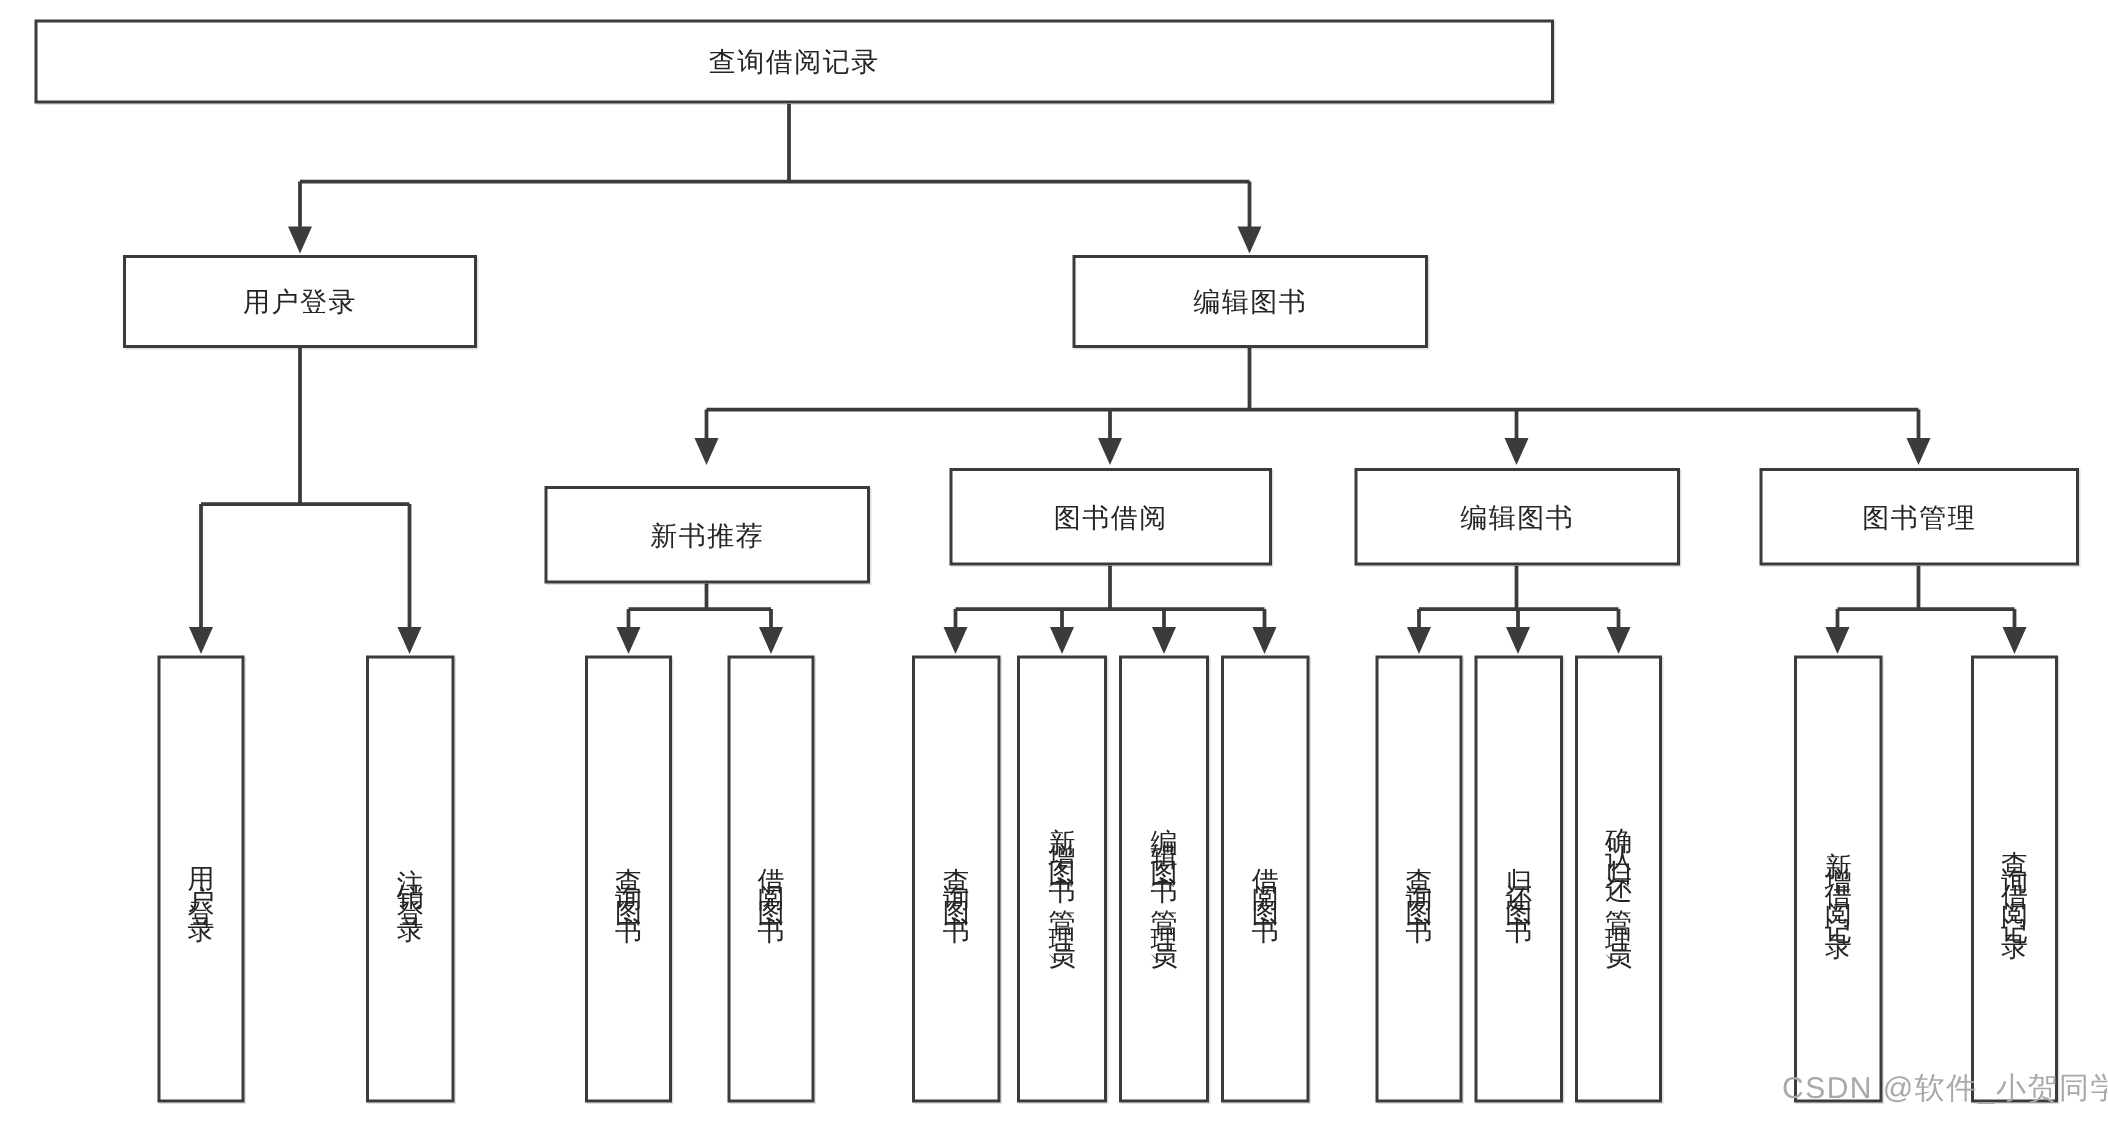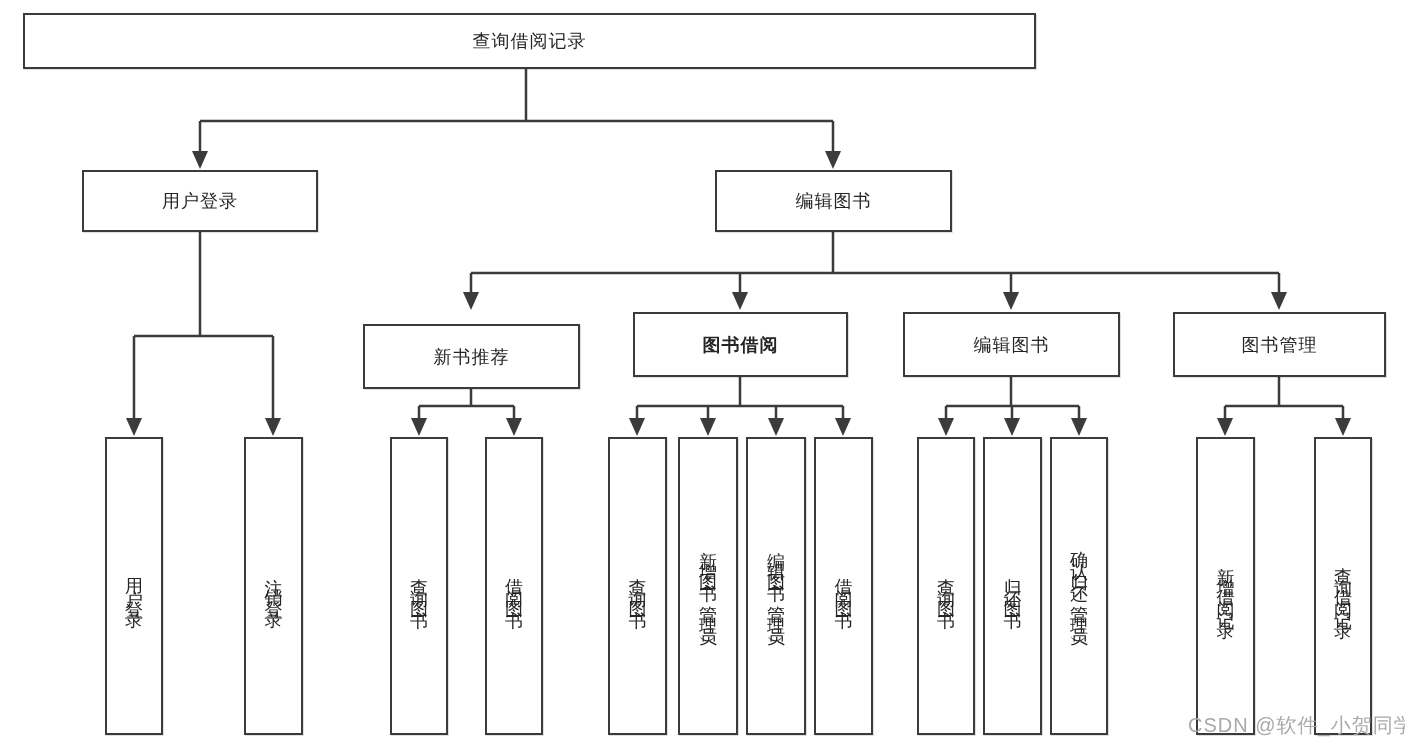--- a/index.html
+++ b/index.html
@@ -88,21 +88,21 @@
       <polygon points="1335,418 1351,418 1343,436"></polygon>
     </g>
   </svg>
 
   <div class="box" style="left:23px; top:13px; width:1013px; height:56px;">查询借阅记录</div>
 
   <div class="box" style="left:82px; top:170px; width:236px; height:62px;">用户登录</div>
   <div class="box" style="left:715px; top:170px; width:237px; height:62px;">编辑图书</div>
 
   <div class="box" style="left:363px; top:324px; width:217px; height:65px;">新书推荐</div>
-  <div class="box" style="left:633px; top:312px; width:215px; height:65px;font-weight:bold;">图书借阅</div>
+  <div class="box" style="left:633px; top:312px; width:215px; height:65px;">图书借阅</div>
   <div class="box" style="left:903px; top:312px; width:217px; height:65px;">编辑图书</div>
   <div class="box" style="left:1173px; top:312px; width:213px; height:65px;">图书管理</div>
 
   <div class="box leaf" style="left:105px; width:58px;">
     <span class="vtext">用户登录</span>
   </div>
   <div class="box leaf" style="left:244px; width:59px;">
     <span class="vtext">注销登录</span>
   </div>
 

